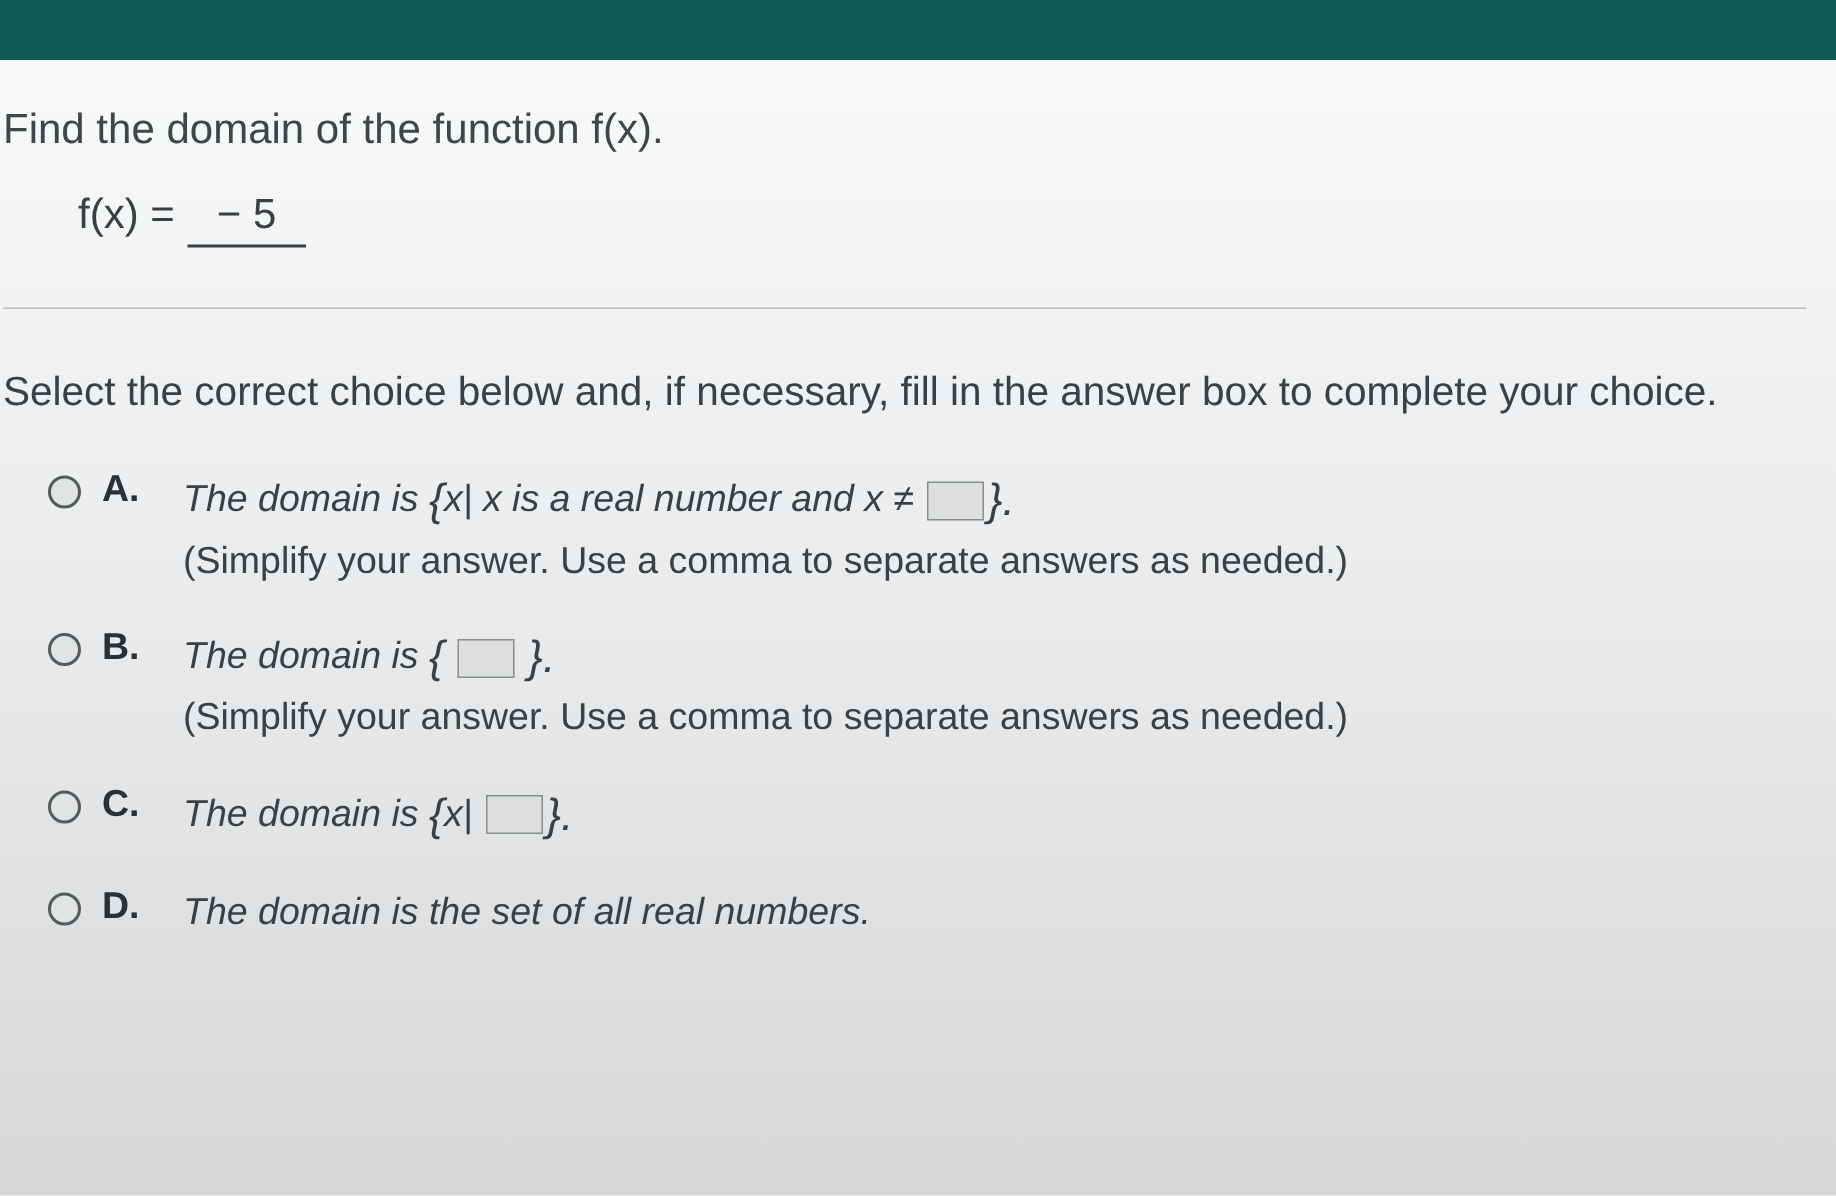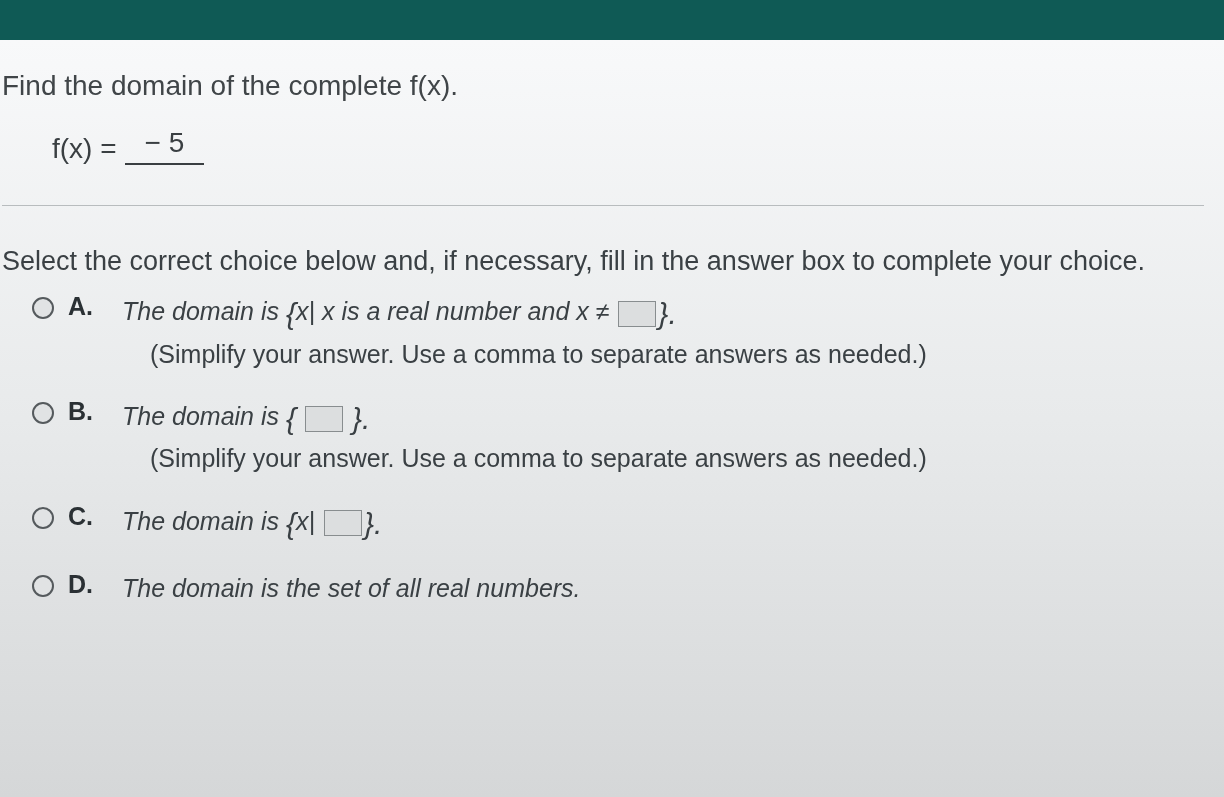--- a/index.html
+++ b/index.html
@@ -24,21 +24,21 @@
       padding: 30px 20px 20px 2px;
     }
     .question-text {
       font-size: 28px;
       color: #404548;
       margin-bottom: 25px;
       padding-left: 0;
     }
     .function-expr {
       display: flex;
-      align-items: flex-end;
+      align-items: flex-start;
       font-size: 28px;
       margin-left: 50px;
       margin-bottom: 40px;
       color: #3a3f42;
     }
     .frac {
       display: inline-flex;
       flex-direction: column;
       align-items: center;
       margin-left: 8px;
@@ -58,21 +58,21 @@
     }
     .divider {
       border: none;
       border-top: 1px solid #b8bcbe;
       margin: 20px 0 40px 0;
       width: 100%;
     }
     .instruction {
       font-size: 27px;
       color: #3a4044;
-      margin-bottom: 15px;
+      margin-bottom: 35px;
       padding-left: 0;
     }
     .options {
       padding-left: 30px;
     }
     .option {
       display: flex;
       align-items: flex-start;
       margin-bottom: 25px;
       gap: 14px;
@@ -99,42 +99,41 @@
       color: #3a4044;
       line-height: 1.45;
     }
     .opt-text {
       display: block;
       font-style: italic;
     }
     .opt-hint {
       display: block;
       color: #3a4044;
-      margin-left: 28px;
     }
     .blank-box {
       display: inline-block;
       width: 38px;
       height: 26px;
       border: 1px solid #888d8f;
       background: #dcdedf;
       vertical-align: middle;
       margin: 0 2px;
     }
     .brace {
       font-size: 30px;
       vertical-align: middle;
     }
   </style>
 </head>
 <body>
 
 <div class="page">
 
-  <div class="question-text">Find the domain of the complete f(x).</div>
+  <div class="question-text">Find the domain of the function f(x).</div>
 
   <div class="function-expr">
     <span>f(x) =</span>
     <span class="frac">
       <span class="num">− 5</span>
       <span class="line"></span>
     </span>
   </div>
 
   <hr class="divider">

